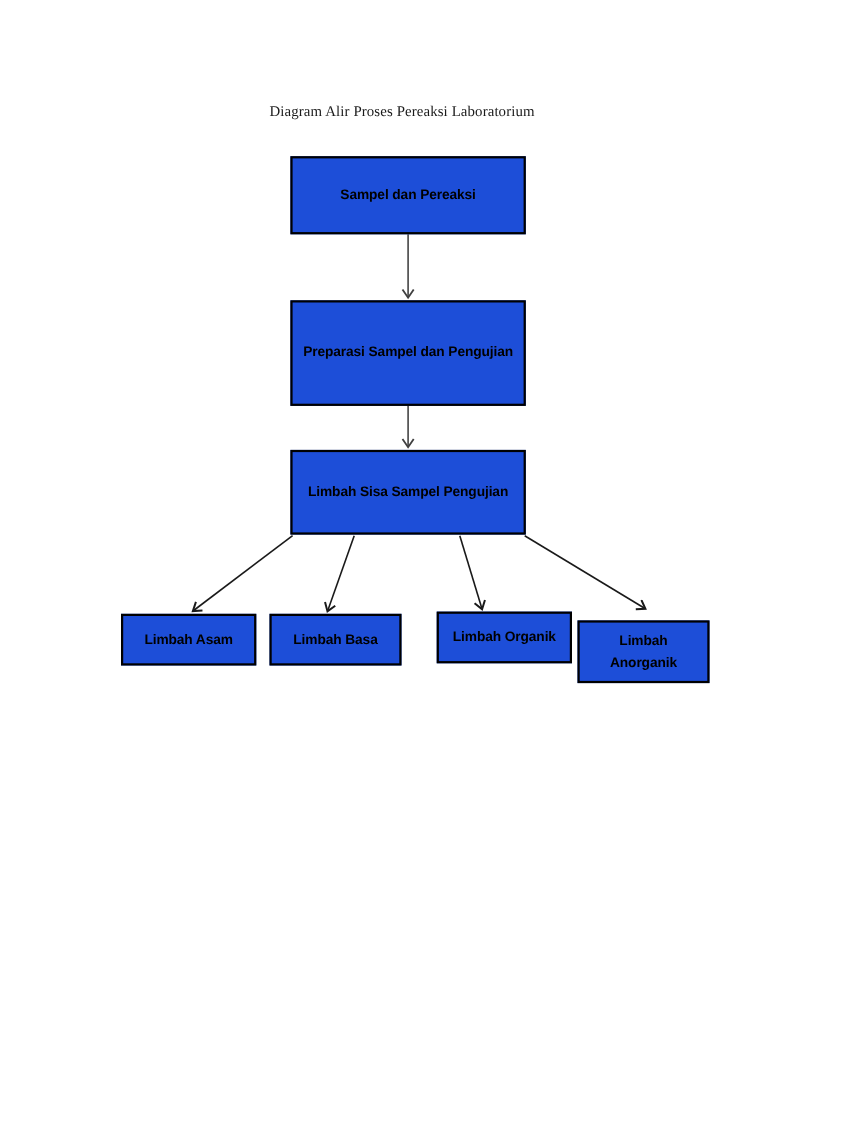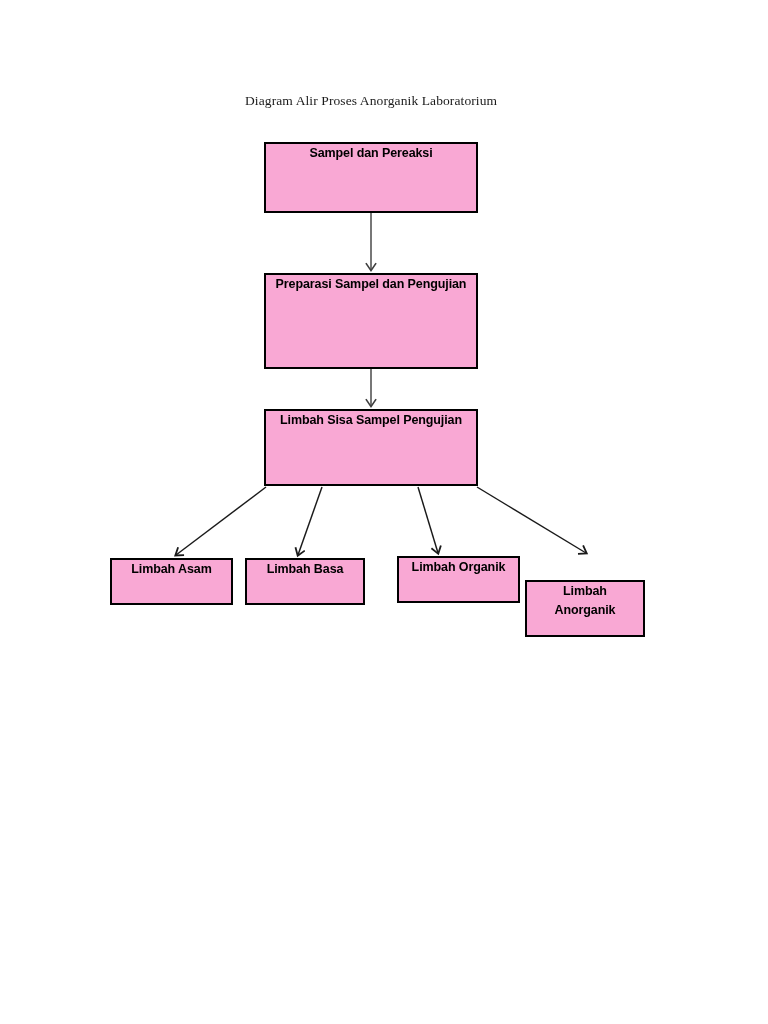--- a/index.html
+++ b/index.html
@@ -40,24 +40,24 @@
     font-size: 13.5px;
     font-weight: 400;
     color: #1a1a1a;
     letter-spacing: 0.1px;
     white-space: nowrap;
   }
 
   .node {
     position: absolute;
     box-sizing: border-box;
-    background: #f9a8d4;
+    background: #1d4ed8;
     border: 2.5px solid #000000;
     display: flex;
-    align-items: flex-start;
+    align-items: center;
     justify-content: center;
     text-align: center;
     font-family: "Liberation Sans", sans-serif;
     font-weight: bold;
     font-size: 12.5px;
     color: #000000;
     line-height: 1.55;
     letter-spacing: -0.1px;
   }
 
@@ -69,28 +69,28 @@
 
   
   #node-sampel     { left: 264px; top: 142px; width: 214px; height: 71px; }
   #node-preparasi  { left: 264px; top: 273px; width: 214px; height: 96px; }
   #node-limbah     { left: 264px; top: 409px; width: 214px; height: 77px; }
 
   
   #node-asam       { left: 110px; top: 558px; width: 123px; height: 47px; }
   #node-basa       { left: 245px; top: 558px; width: 120px; height: 47px; }
   #node-organik    { left: 380px; top: 556px; width: 123px; height: 47px; margin-left: 17px; }
-  #node-anorganik  { left: 525px; top: 580px; width: 120px; height: 57px; }
+  #node-anorganik  { left: 525px; top: 564px; width: 120px; height: 57px; }
 </style>
 </head>
 <body>
 
 <div id="canvas">
 
-  <div class="diagram-title">Diagram Alir Proses Anorganik Laboratorium</div>
+  <div class="diagram-title">Diagram Alir Proses Pereaksi Laboratorium</div>
 
   <svg id="arrow-layer" viewBox="0 0 768 1024" width="768" height="1024">
     <defs>
       <marker id="ah-v" markerWidth="9" markerHeight="9" refX="5.2" refY="4" orient="auto" markerUnits="strokeWidth">
         <path d="M0.6,0.6 L5.6,4 L0.6,7.4" fill="none" stroke="#3f3f3f" stroke-width="1.1"></path>
       </marker>
       <marker id="ah-d" markerWidth="9" markerHeight="9" refX="5.0" refY="4" orient="auto" markerUnits="strokeWidth">
         <path d="M0.6,0.6 L5.6,4 L0.6,7.4" fill="none" stroke="#1a1a1a" stroke-width="1.25"></path>
       </marker>
     </defs>

